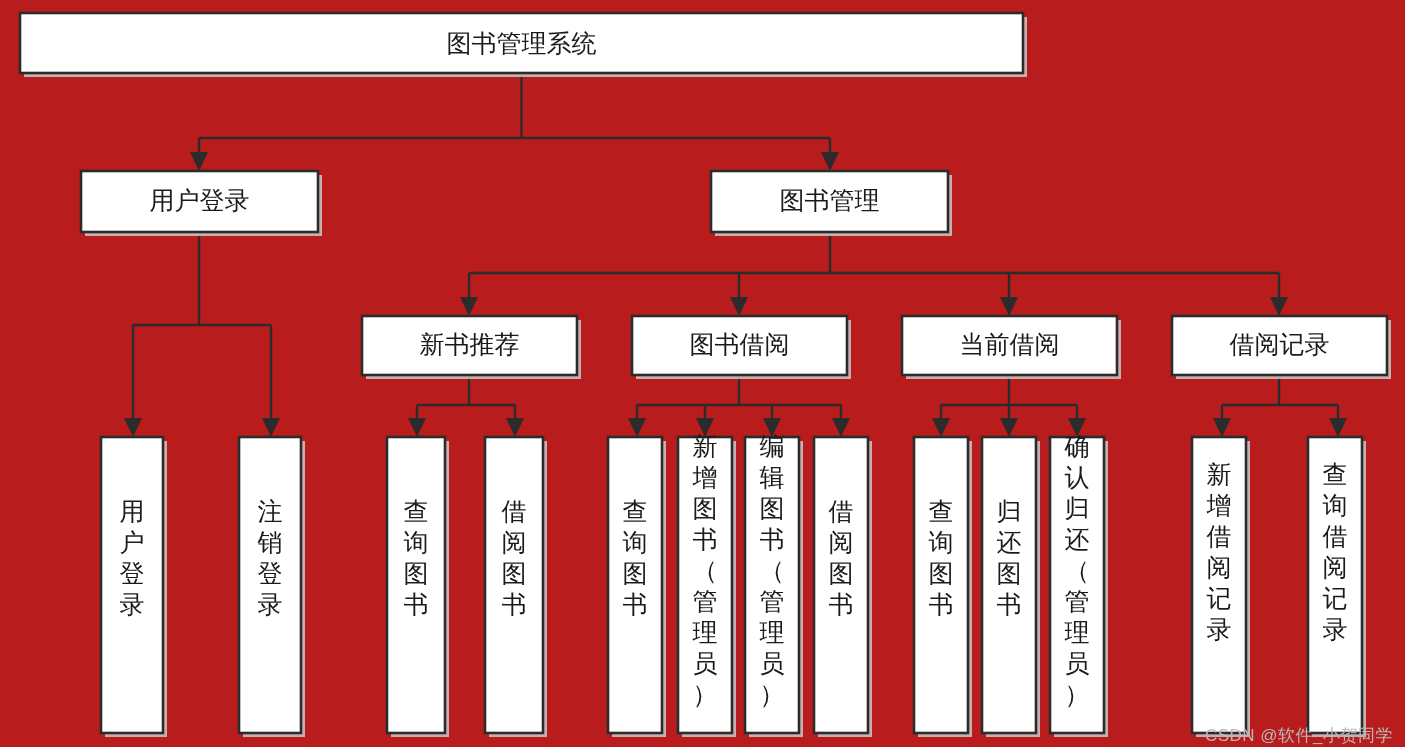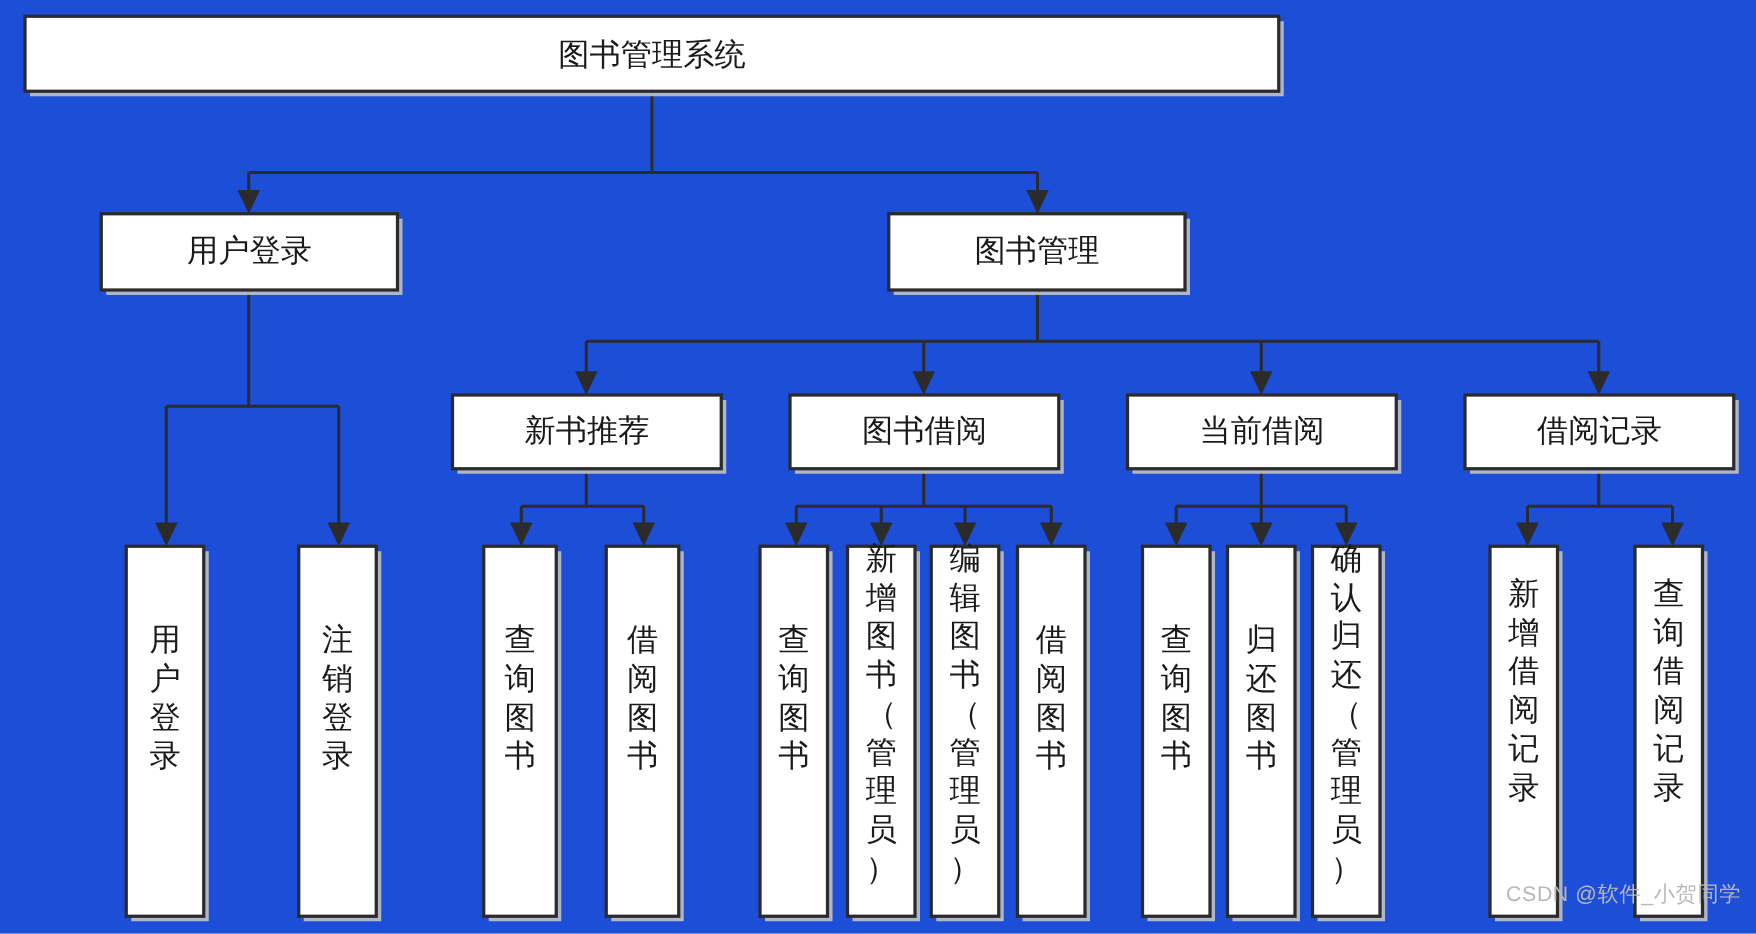--- a/index.html
+++ b/index.html
@@ -8,21 +8,21 @@
     padding: 0;
     background: #ffffff;
   }
   body {
     font-family: "Liberation Sans", "DejaVu Sans", sans-serif;
   }
   #diagram-root {
     position: relative;
     width: 1405px;
     height: 747px;
-    background: #1d4ed8;
+    background: #b91c1c;
     overflow: hidden;
   }
   svg#tree-svg {
     position: absolute;
     left: 0;
     top: 0;
     width: 1405px;
     height: 747px;
     display: block;
   }
@@ -55,21 +55,21 @@
   }
   .node-label-vertical {
     fill: #1a1a1a;
     font-family: "Liberation Sans", "DejaVu Sans", sans-serif;
     font-size: 25px;
     text-anchor: middle;
   }
   .watermark {
     position: absolute;
     right: 12px;
-    bottom: 20px;
+    bottom: 0;
     color: #b8b8b8;
     font-size: 17px;
     font-family: "Liberation Sans", "DejaVu Sans", sans-serif;
     letter-spacing: 0.5px;
     white-space: nowrap;
     pointer-events: none;
   }
 </style>
 </head>
 <body>

